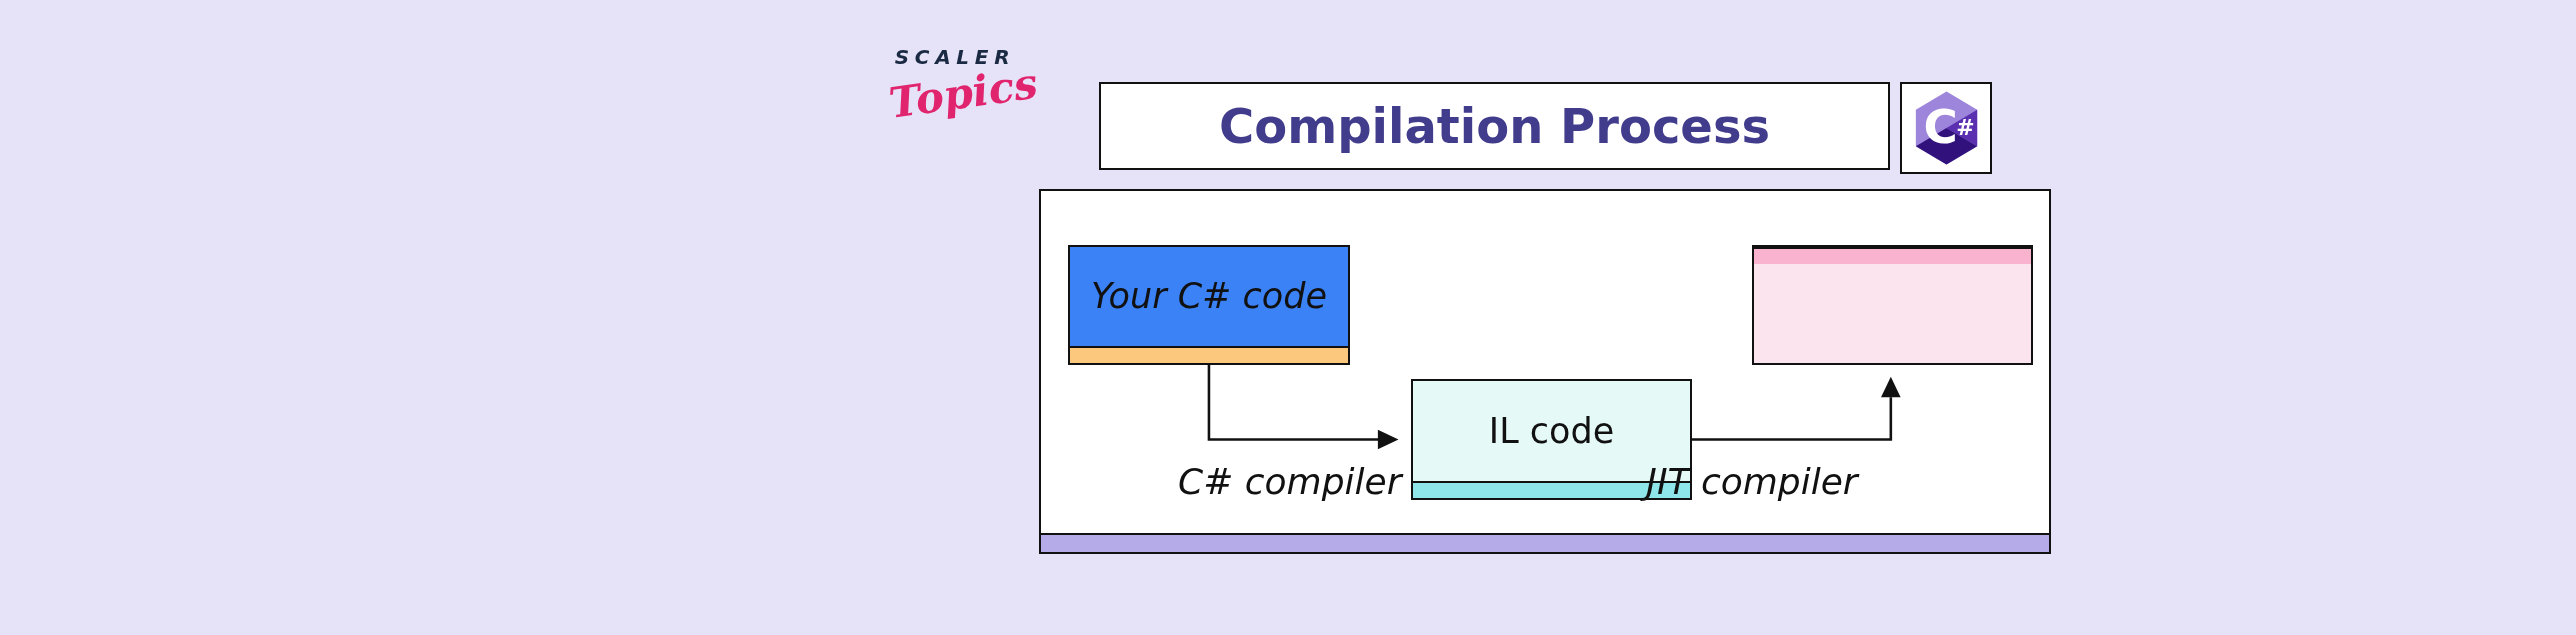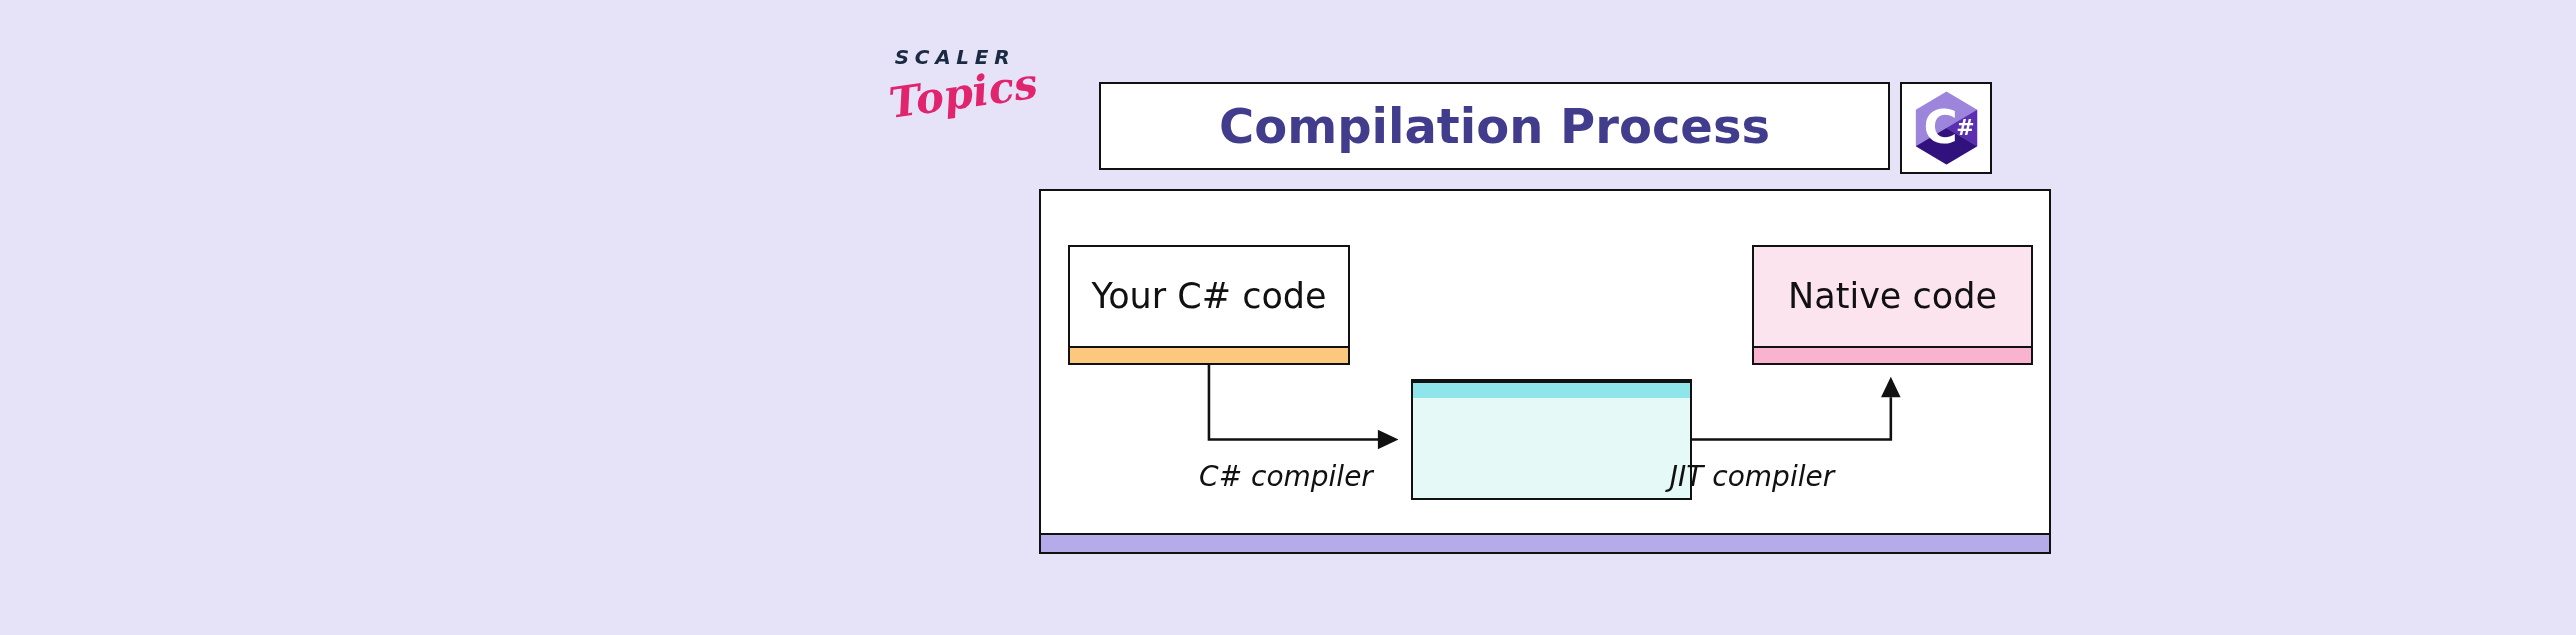--- a/index.html
+++ b/index.html
@@ -51,21 +51,21 @@
     font-size:35px; color:#111; line-height:1; white-space:nowrap;
   }
   .node-strip { height:17px; box-sizing:border-box; border-top:2.1px solid #111; }
   #node-source { left:1068px; top:245px; width:282px; height:120px; }
   #node-il     { left:1411px; top:379px; width:281px; height:121px; }
   #node-native { left:1752px; top:245px; width:281px; height:120px; }
   
   .arrows { position:absolute; left:1039px; top:189px; }
   .flow-label {
     position:absolute; top:462px; width:216px; text-align:center;
-    font-style:italic; font-size:28px; color:#111; line-height:1.1; white-space:nowrap;
+    font-style:italic; font-size:36px; color:#111; line-height:1.1; white-space:nowrap;
   }
   #flow-label-csharp { left:1178px; }
   #flow-label-jit    { left:1644px; }
 </style>
 </head>
 <body>
 
 <div id="canvas" style="background-color: rgb(230, 226, 247);">
 
   <div class="logo">
@@ -91,31 +91,31 @@
     <div class="stage-footer" style="background-color: rgb(181, 171, 232);"></div>
   </div>
 
   <svg class="arrows" width="1012" height="365" viewBox="0 0 1965 708">
     <path d="M330,338 L330,486 L662,486" fill="none" stroke="#111" stroke-width="5"></path>
     <polygon points="698,486 658,467 658,505" fill="#111"></polygon>
     <path d="M1266,486 L1654,486 L1654,404" fill="none" stroke="#111" stroke-width="5"></path>
     <polygon points="1654,364 1635,404 1673,404" fill="#111"></polygon>
   </svg>
 
-  <div class="node" id="node-source" style="background-color: #ffffff;">
+  <div class="node" id="node-source" style="background-color: #3b82f6; font-style: italic;">
     <div class="node-body">Your C# code</div>
     <div class="node-strip" style="background-color: rgb(251, 200, 125);"></div>
   </div>
 
   <div class="node" id="node-il" style="background-color: rgb(229, 250, 247);">
+    <div class="node-body">IL code</div>
     <div class="node-strip" style="background-color: rgb(142, 230, 234);"></div>
   </div>
 
   <div class="node" id="node-native" style="background-color: rgb(252, 228, 239);">
-    <div class="node-body">Native code</div>
     <div class="node-strip" style="background-color: rgb(249, 179, 207);"></div>
   </div>
 
   <div class="flow-label" id="flow-label-csharp">C# compiler</div>
   <div class="flow-label" id="flow-label-jit">JIT compiler</div>
 
 </div>
 
 
 </body></html>

